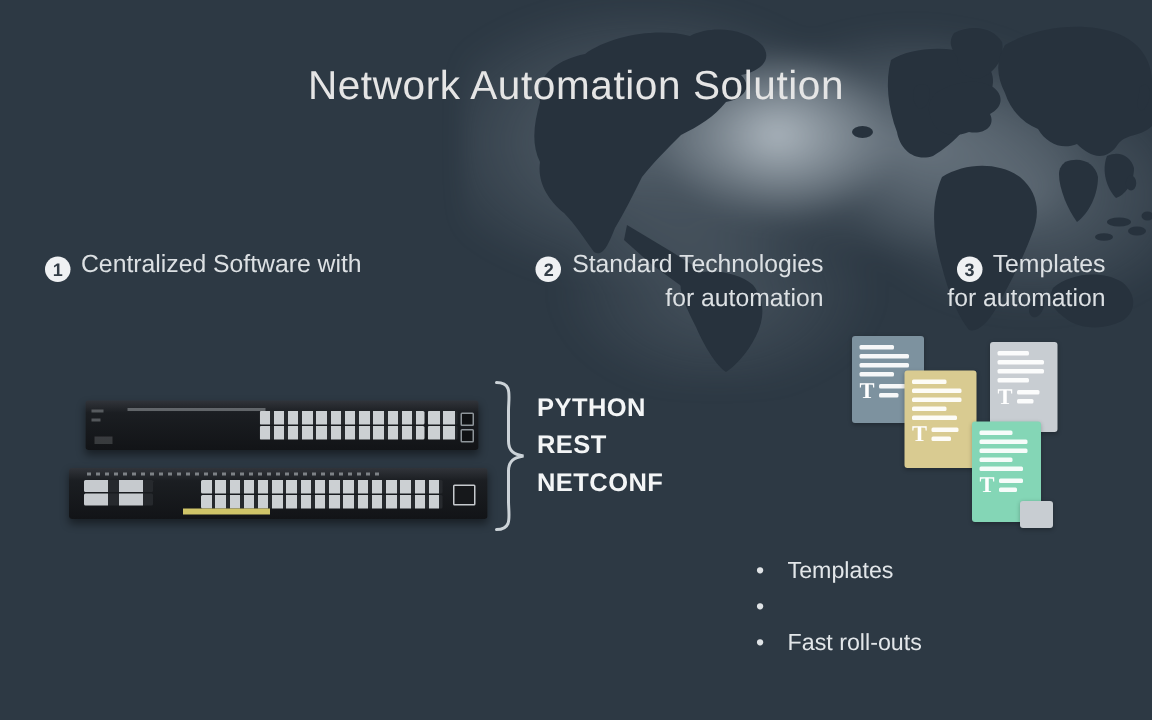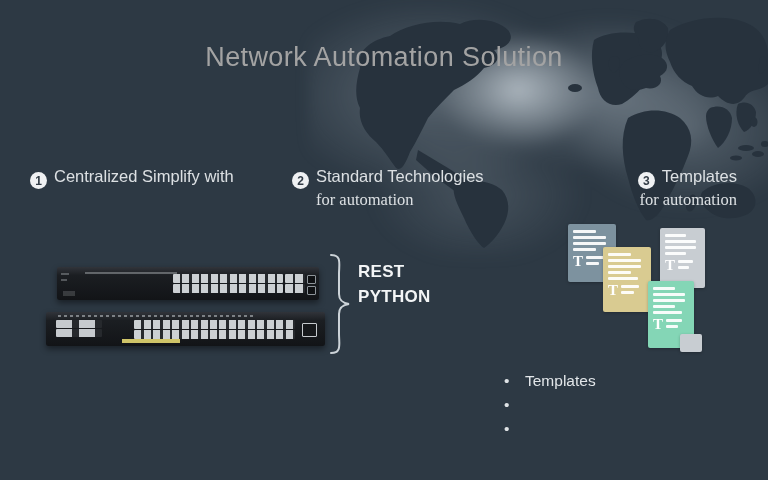--- a/index.html
+++ b/index.html
@@ -21,35 +21,35 @@
       radial-gradient(ellipse 160px 110px at 380px 140px, rgba(145,157,167,0.38), rgba(145,157,167,0) 75%),
       radial-gradient(ellipse 140px 90px at 170px 205px, rgba(135,147,157,0.28), rgba(135,147,157,0) 78%);
     filter: blur(7px);
   }
   .map-land { position:absolute; left:0; top:0; }
 
   
   .title {
     position:absolute; top:42px; left:0; width:100%;
     text-align:center; font-size:27px; letter-spacing:0.4px;
-    color:#a3a3a3; font-weight:400;
+    color:#e5e5e5; font-weight:400;
   }
 
   
   .point { position:absolute; top:165px; font-size:16.5px; line-height:22px; color:#dce0e3; }
   .point.p1 { left:30px;  width:265px; }
-  .point.p2 { left:292px; width:235px; }
+  .point.p2 { left:314px; width:235px;text-align:right; }
   .point.p3 { left:522px; width:215px;text-align:right; }
   .badge {
     display:inline-flex; width:17px; height:17px; border-radius:50%;
     background:#eff1f3; color:#323c46; font-size:12px; font-weight:bold;
     align-items:center; justify-content:center; margin-right:7px;
     vertical-align:-2.5px;
   }
-  .l2.indent { padding-left:24px;font-family:Liberation Serif, serif; }
+  .l2.indent { padding-left:24px; }
 
   
   .sw {
     position:absolute; border-radius:2px;
     background:linear-gradient(180deg,#31343a 0%, #1b1e22 25%, #121417 100%);
     box-shadow:0 3px 6px rgba(0,0,0,0.45);
   }
   .sw1 { left:57px; top:267px; width:262px; height:33px; }
   .sw2 { left:46px; top:312px; width:279px; height:34px; }
   .port-band { position:absolute; }
@@ -137,21 +137,21 @@
 
         <path d="M384,192 C396,182 416,180 430,188 C440,196 440,208 430,214 C418,220 402,220 392,212 C384,206 380,200 384,192 Z"></path>
       </g>
     </svg>
   </div>
 
   <div class="title">Network Automation Solution</div>
 
   <div class="point p1">
     <div>
-      <span class="badge">1</span><span>Centralized Simplify with</span>
+      <span class="badge">1</span><span>Centralized Software with</span>
     </div>
   </div>
 
   <div class="point p2">
     <div>
       <span class="badge">2</span><span>Standard Technologies</span>
     </div>
     <div class="l2 indent">for automation</div>
   </div>
 
@@ -193,22 +193,23 @@
     </div>
     <div class="sw2-label" style="background: rgb(207, 196, 104);"></div>
     <div class="sw2-mgmt"></div>
   </div>
 
   <svg class="brace" viewBox="0 0 28 102">
     <path d="M4,2 C15,2 12,11 12,21 L12,41 C12,48 16,50 22,51 C16,52 12,54 12,61 L12,81 C12,91 15,100 4,100" fill="none" stroke="#ccd3d8" stroke-width="2" stroke-linecap="round"></path>
   </svg>
 
   <div class="tech">
+    <div>PYTHON</div>
     <div>REST</div>
-    <div>PYTHON</div>
+    <div>NETCONF</div>
   </div>
 
   <div class="doc doc-slate" style="background: rgb(125, 146, 159);">
     <div class="db w60"></div>
     <div class="db w88"></div>
     <div class="db w88"></div>
     <div class="db w60"></div>
     <div class="trow">
       <span class="tglyph">T</span>
       <div class="tbars">
@@ -267,16 +268,17 @@
   <div class="benefits">
     <div class="benefit">
       <span class="bdot">•</span>
       <span>Templates</span>
     </div>
     <div class="benefit">
       <span class="bdot">•</span>
     </div>
     <div class="benefit">
       <span class="bdot">•</span>
+      <span>Fast roll-outs</span>
     </div>
   </div>
 
 </div>
 
 </body></html>

